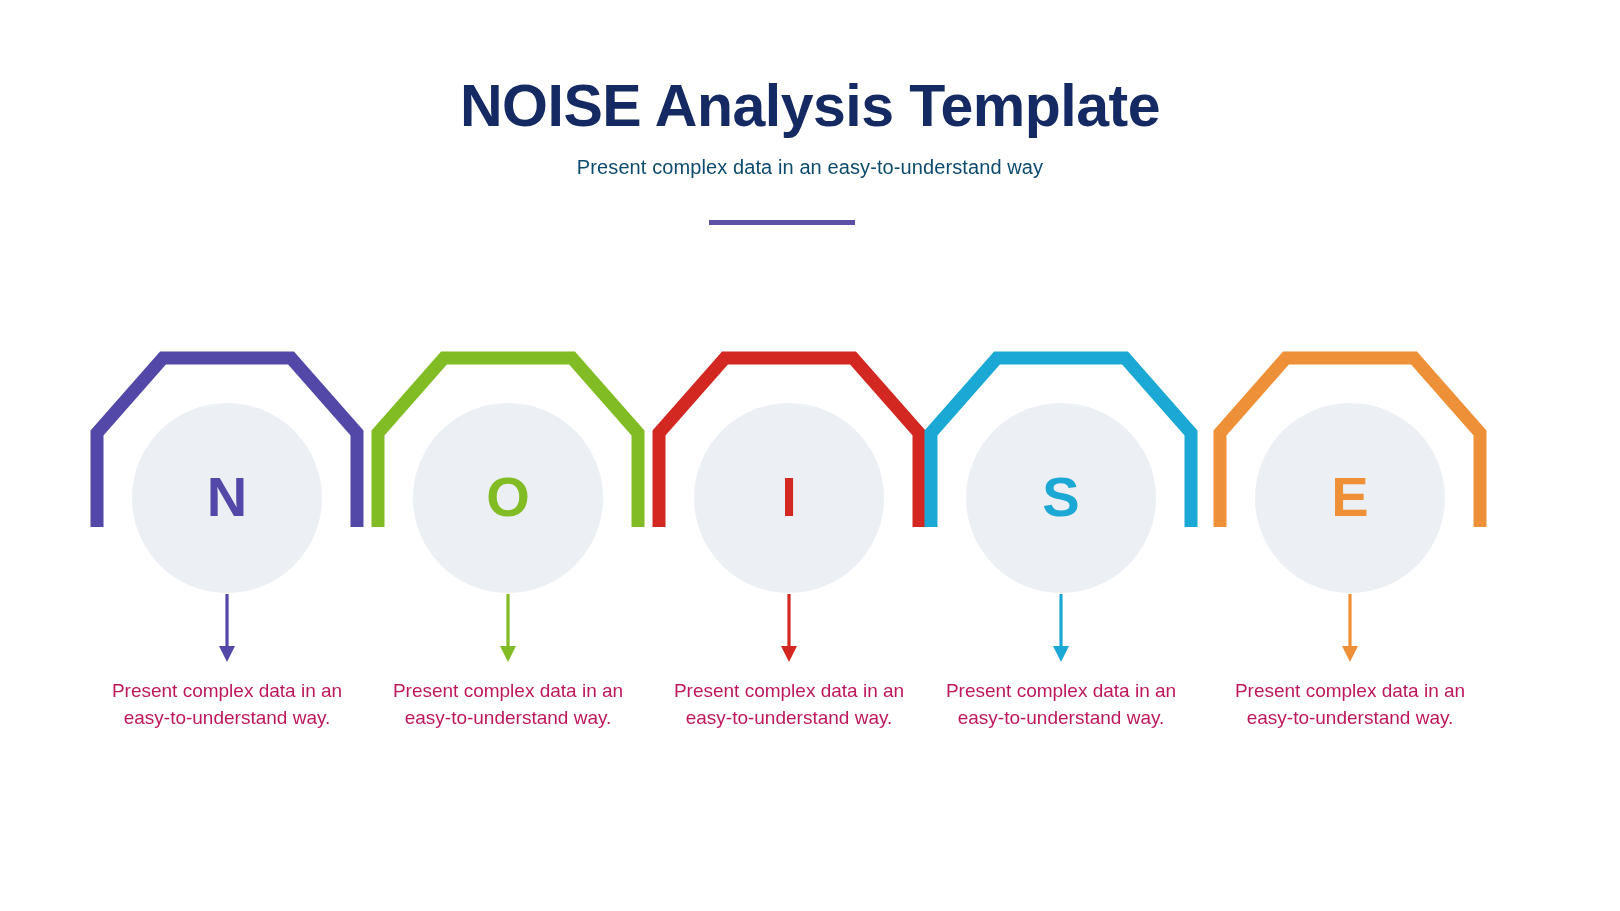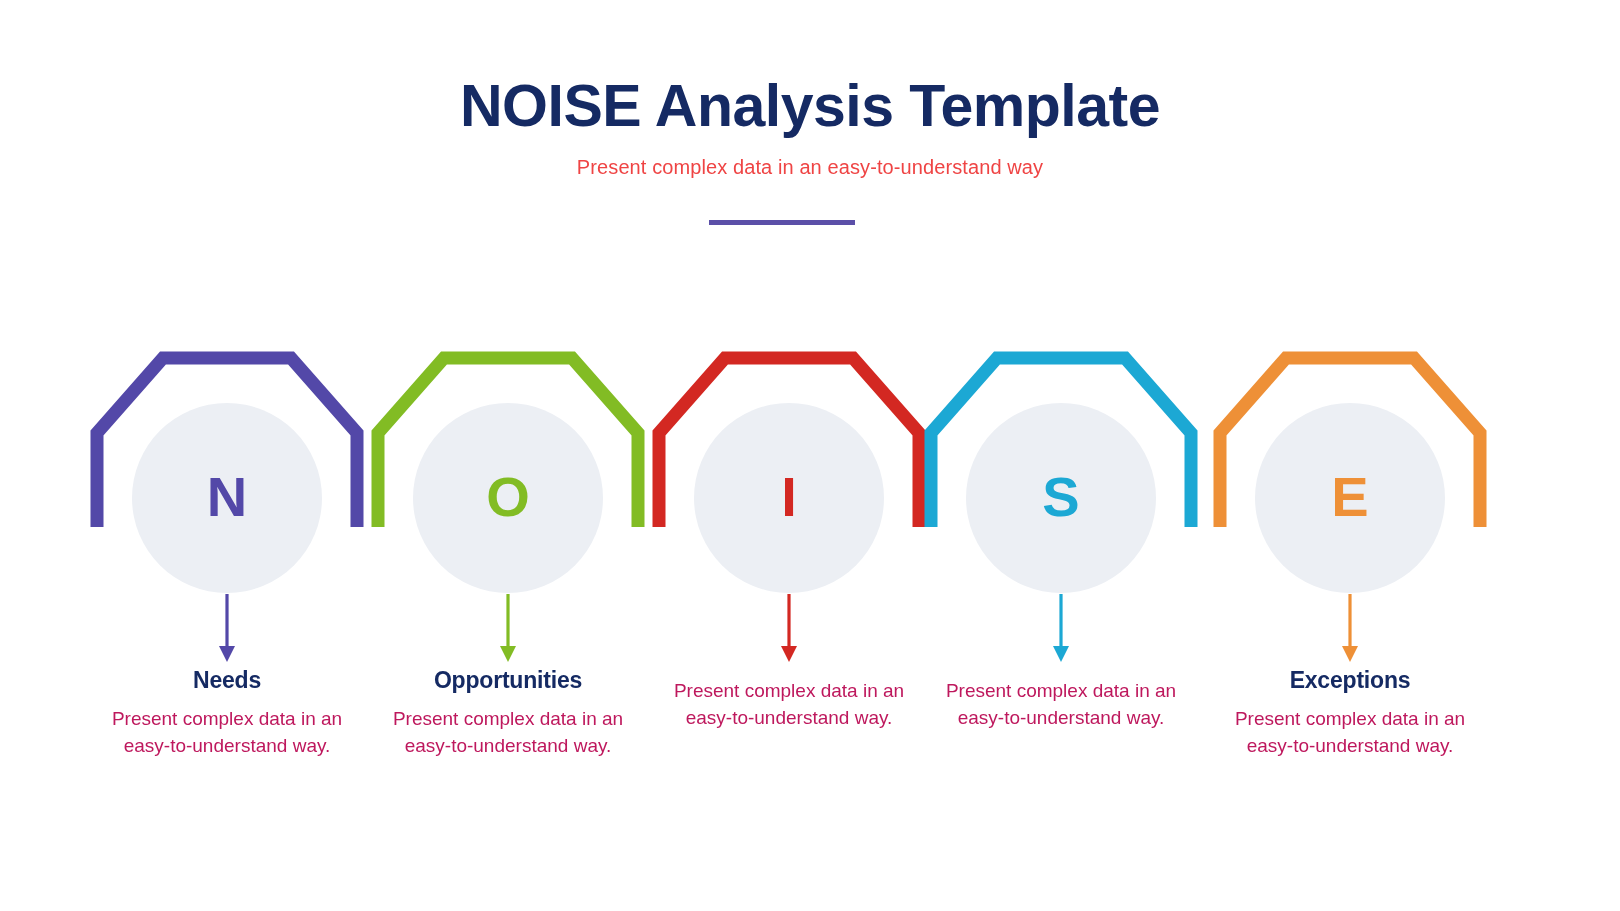--- a/index.html
+++ b/index.html
@@ -39,21 +39,21 @@
     letter-spacing: -0.5px;
     line-height: 1.05;
     margin: 0;
     font-family: "Liberation Sans", sans-serif;
   }
 
   #page-subtitle {
     margin: 0;
     padding-top: 18px;
     font-size: 20px;
-    color: #ef4444;
+    color: #0c4a6e;
     font-weight: normal;
     letter-spacing: 0.1px;
   }
 
   #title-divider {
     position: absolute;
     left: 709px;
     top: 206px;
     width: 146px;
     height: 5px;
@@ -144,32 +144,29 @@
 
   <div id="letters">
       <div class="letter" style="left: 127px; color: rgb(83, 72, 168);">N</div>
       <div class="letter" style="left: 408px; color: rgb(130, 188, 36);">O</div>
       <div class="letter" style="left: 689px; color: rgb(211, 40, 34);">I</div>
       <div class="letter" style="left: 961px; color: rgb(28, 168, 212);">S</div>
       <div class="letter" style="left: 1250px; color: rgb(238, 144, 55);">E</div>
     </div>
   <div id="captions">
       <div class="caption" style="left: 107px;">
-        <div class="caption-title">Needs</div>
         <div class="caption-text">Present complex data in an easy-to-understand way.</div>
       </div>
       <div class="caption" style="left: 388px;">
-        <div class="caption-title">Opportunities</div>
         <div class="caption-text">Present complex data in an easy-to-understand way.</div>
       </div>
       <div class="caption" style="left: 669px;">
         <div class="caption-text">Present complex data in an easy-to-understand way.</div>
       </div>
       <div class="caption" style="left: 941px;">
         <div class="caption-text">Present complex data in an easy-to-understand way.</div>
       </div>
       <div class="caption" style="left: 1230px;">
-        <div class="caption-title">Exceptions</div>
         <div class="caption-text">Present complex data in an easy-to-understand way.</div>
       </div>
     </div>
 
 </div>
 
 </body></html>

